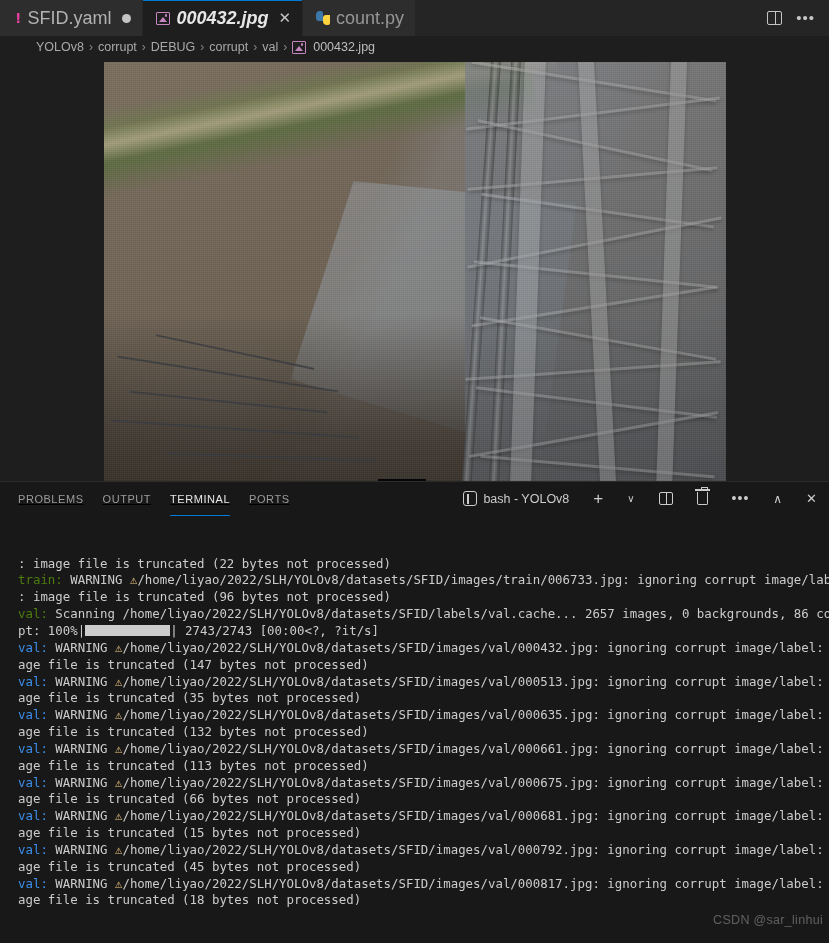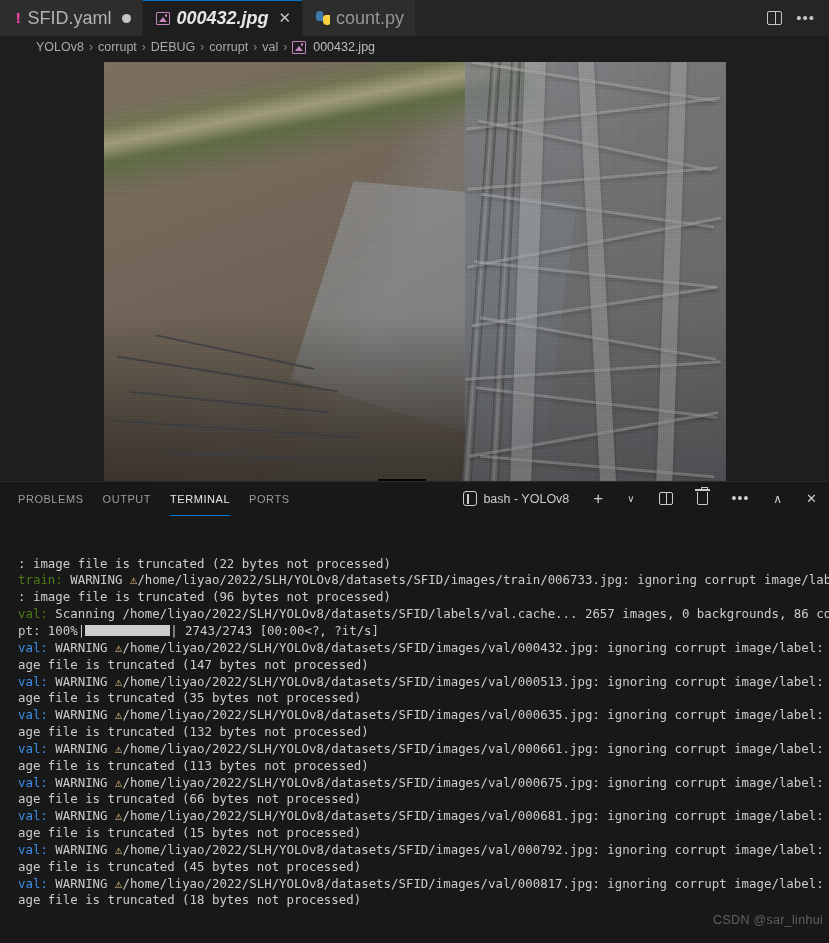--- a/index.html
+++ b/index.html
@@ -191,21 +191,21 @@
     position: absolute; background: rgba(55,58,62,.8); height: 2px; border-radius: 1px;
   }
 
   
   .panel { flex: 0 0 393px; background: #181818; display: flex; flex-direction: column; }
   .panel-head {
     height: 35px; flex: 0 0 35px; display: flex; align-items: center;
     padding: 0 12px 0 18px; border-top: 1px solid #2b2b2b;
     background: #181818;
   }
-  .panel-tabs { display: flex; align-items: center; gap: 19px; height: 100%; }
+  .panel-tabs { display: flex; align-items: center; gap: 19px; height: 100%; text-decoration: underline; }
   .panel-tab {
     font-size: 11px; letter-spacing: .55px; color: #9b9b9b;
     text-transform: uppercase; height: 100%; display: flex; align-items: center;
     position: relative;
   }
   .panel-tab.active { color: #e7e7e7; }
   .panel-tab.active::after {
     content: ""; position: absolute; left: 0; right: 0; bottom: 0; height: 1px;
     background: #0078d4;
   }

